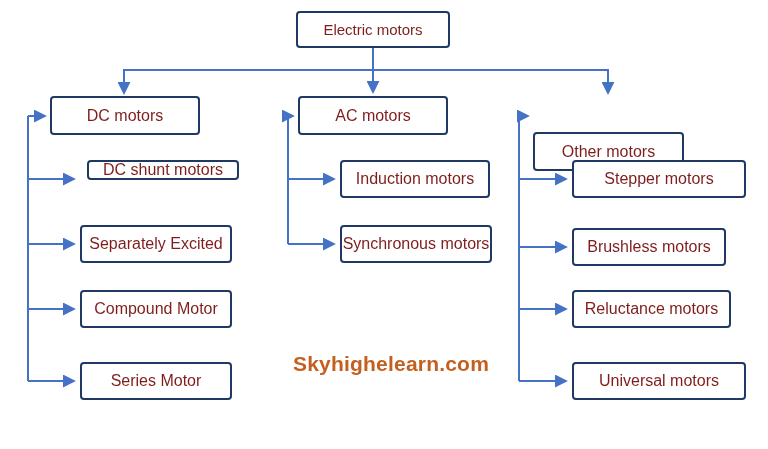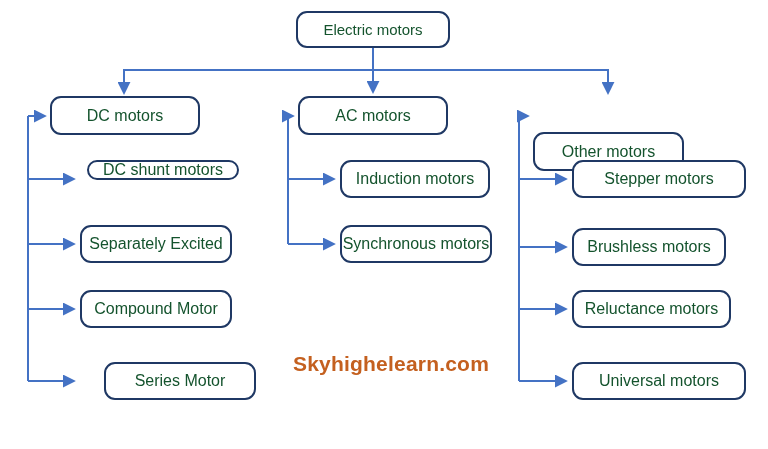--- a/index.html
+++ b/index.html
@@ -22,23 +22,23 @@
     width: 768px;
     height: 449px;
   }
   .node {
     position: absolute;
     box-sizing: border-box;
     display: flex;
     align-items: center;
     justify-content: center;
     border: 2.5px solid #1f3864;
-    border-radius: 11px;
+    border-radius: 4px;
     background: #ffffff;
-    color: #14532d;
+    color: #7f1d1d;
     font-size: 16px;
     text-align: center;
     white-space: nowrap;
   }
   .node.root { font-size: 15px; }
   .watermark {
     position: absolute;
     left: 289px;
     top: 352px;
     width: 200px;
@@ -90,21 +90,21 @@
 
   <div class="node root" style="left:296px; top:11px; width:154px; height:37px;">Electric motors</div>
 
   <div class="node" style="left:50px; top:96px; width:150px; height:39px;">DC motors</div>
   <div class="node" style="left:298px; top:96px; width:150px; height:39px;">AC motors</div>
   <div class="node" style="left:533px; top:96px; width:151px; height:39px;margin-top:36px;">Other motors</div>
 
   <div class="node" style="left:87px; top:160px; width:152px; height:20px;">DC shunt motors</div>
   <div class="node" style="left:80px; top:225px; width:152px; height:38px;">Separately Excited</div>
   <div class="node" style="left:80px; top:290px; width:152px; height:38px;">Compound Motor</div>
-  <div class="node" style="left:80px; top:362px; width:152px; height:38px;margin-left:24px;">Series Motor</div>
+  <div class="node" style="left:80px; top:362px; width:152px; height:38px;">Series Motor</div>
 
   <div class="node" style="left:340px; top:160px; width:150px; height:38px;">Induction motors</div>
   <div class="node" style="left:340px; top:225px; width:152px; height:38px;">Synchronous motors</div>
 
   <div class="node" style="left:572px; top:160px; width:174px; height:38px;">Stepper motors</div>
   <div class="node" style="left:572px; top:228px; width:154px; height:38px;">Brushless motors</div>
   <div class="node" style="left:572px; top:290px; width:159px; height:38px;">Reluctance motors</div>
   <div class="node" style="left:572px; top:362px; width:174px; height:38px;">Universal motors</div>
 
   <div class="watermark">Skyhighelearn.com</div>

